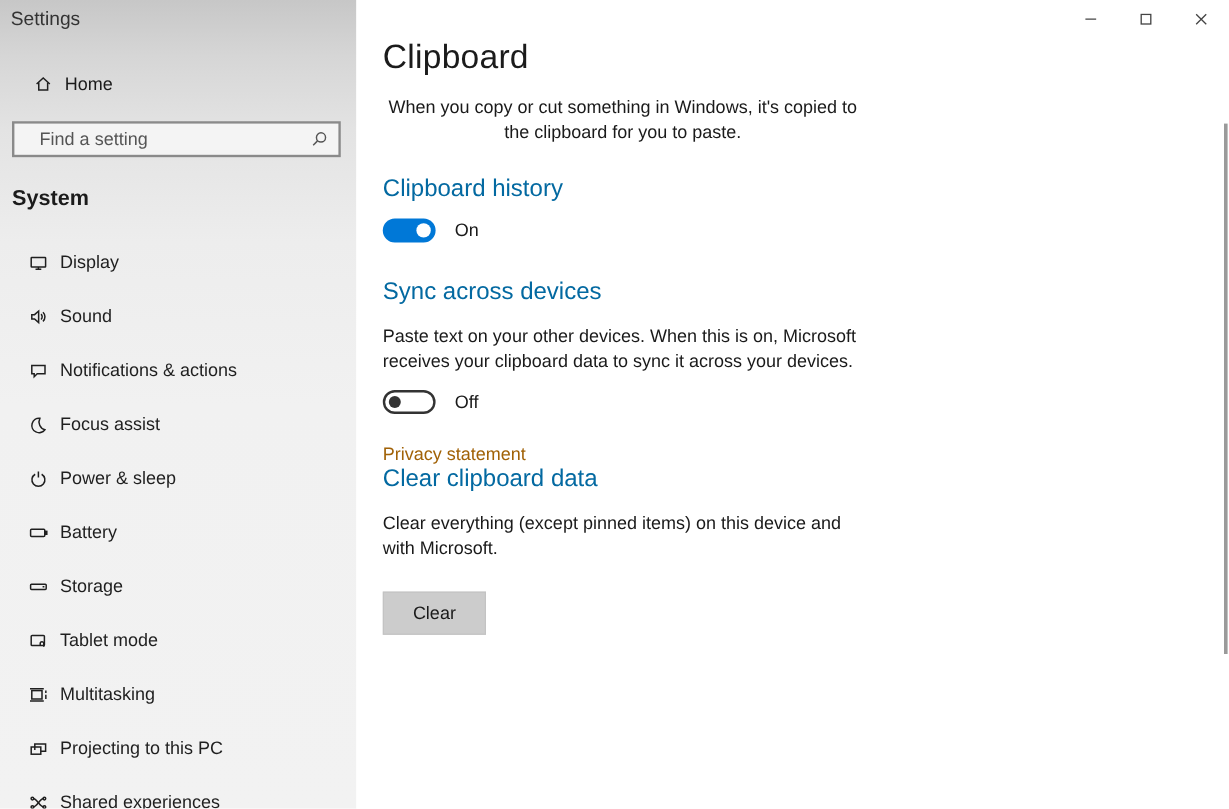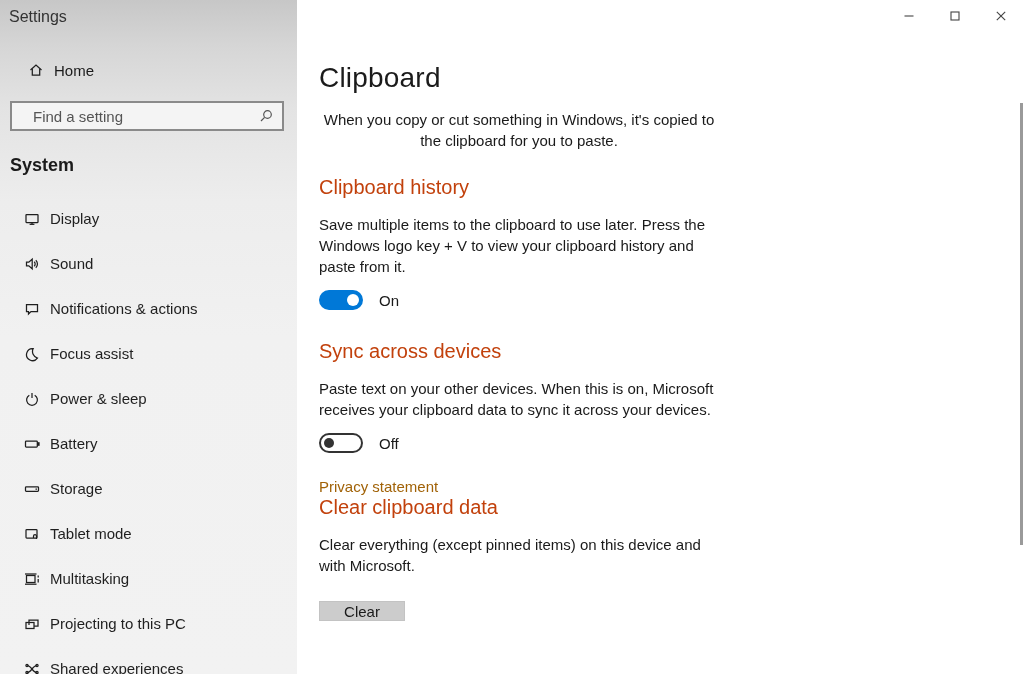--- a/index.html
+++ b/index.html
@@ -56,25 +56,25 @@
   .window-controls {
     position:absolute; top:0; right:0; display:flex;
   }
   .win-btn {
     width:46px; height:32px; display:flex; align-items:center; justify-content:center;
     cursor:default;
   }
   .win-btn svg { width:10px; height:10px; }
   .win-btn svg * { stroke:#444; stroke-width:1.1; fill:none; }
 
-  .content { position:absolute; left:22px; top:62px; width:400px; }
+  .content { position:absolute; left:22px; top:32px; width:400px; }
   .page-title { font-size:28px; font-weight:400; color:#1b1b1b; letter-spacing:0.2px; }
   .intro { margin-top:15px; font-size:15px; line-height:21px; color:#1a1a1a;text-align:center; }
 
-  .section-heading { font-size:20px; font-weight:400; color:#c2410c; }
+  .section-heading { font-size:20px; font-weight:400; color:#0369a1; }
   .sec1 .section-heading { margin-top:25px; }
   .body-text { margin-top:15px; font-size:15px; line-height:21px; color:#1a1a1a; }
 
   .toggle-row { margin-top:13px; display:flex; align-items:center; gap:16px; }
   .toggle { width:44px; height:20px; border-radius:10px; position:relative; cursor:default; }
   .toggle.on { background:#0078d7; }
   .toggle.on .knob {
     position:absolute; right:4px; top:4px; width:12px; height:12px;
     border-radius:50%; background:#ffffff;
   }
@@ -82,21 +82,21 @@
   .toggle.off .knob {
     position:absolute; left:3px; top:3px; width:10px; height:10px;
     border-radius:50%; background:#333;
   }
   .toggle-label { font-size:15px; color:#1a1a1a; }
 
   .sec2 .section-heading { margin-top:30px; }
   .link { margin-top:25px; font-size:15px; color:#a16207; cursor:pointer; display:inline-block; }
   .sec3 .section-heading { }
   .clear-btn {
-    margin-top:25px; width:86px; height:20px;
+    margin-top:25px; width:86px; height:36px;
     background:#cccccc; border:1px solid #c3c3c3;
     font-family:"Liberation Sans","DejaVu Sans",sans-serif;
     font-size:15px; color:#1a1a1a; cursor:default;
   }
   .scrollbar-thumb {
     position:absolute; right:1px; top:103px; width:3px; height:442px;
     background:#9a9a9a; cursor:default;
   }
 </style>
 </head>
@@ -245,21 +245,20 @@
         </svg>
     </div>
   </div>
 
   <div class="content">
     <h1 class="page-title">Clipboard</h1>
     <p class="intro">When you copy or cut something in Windows, it's copied to the clipboard for you to paste.</p>
 
     <div class="sec1">
       <h2 class="section-heading">Clipboard history</h2>
-      <p class="body-text">Save multiple items to the clipboard to use later. Press the Windows logo key + V to view your clipboard history and paste from it.</p>
       <div class="toggle-row">
         <div class="toggle on">
           <div class="knob"></div>
         </div>
         <span class="toggle-label">On</span>
       </div>
     </div>
 
     <div class="sec2">
       <h2 class="section-heading">Sync across devices</h2>

